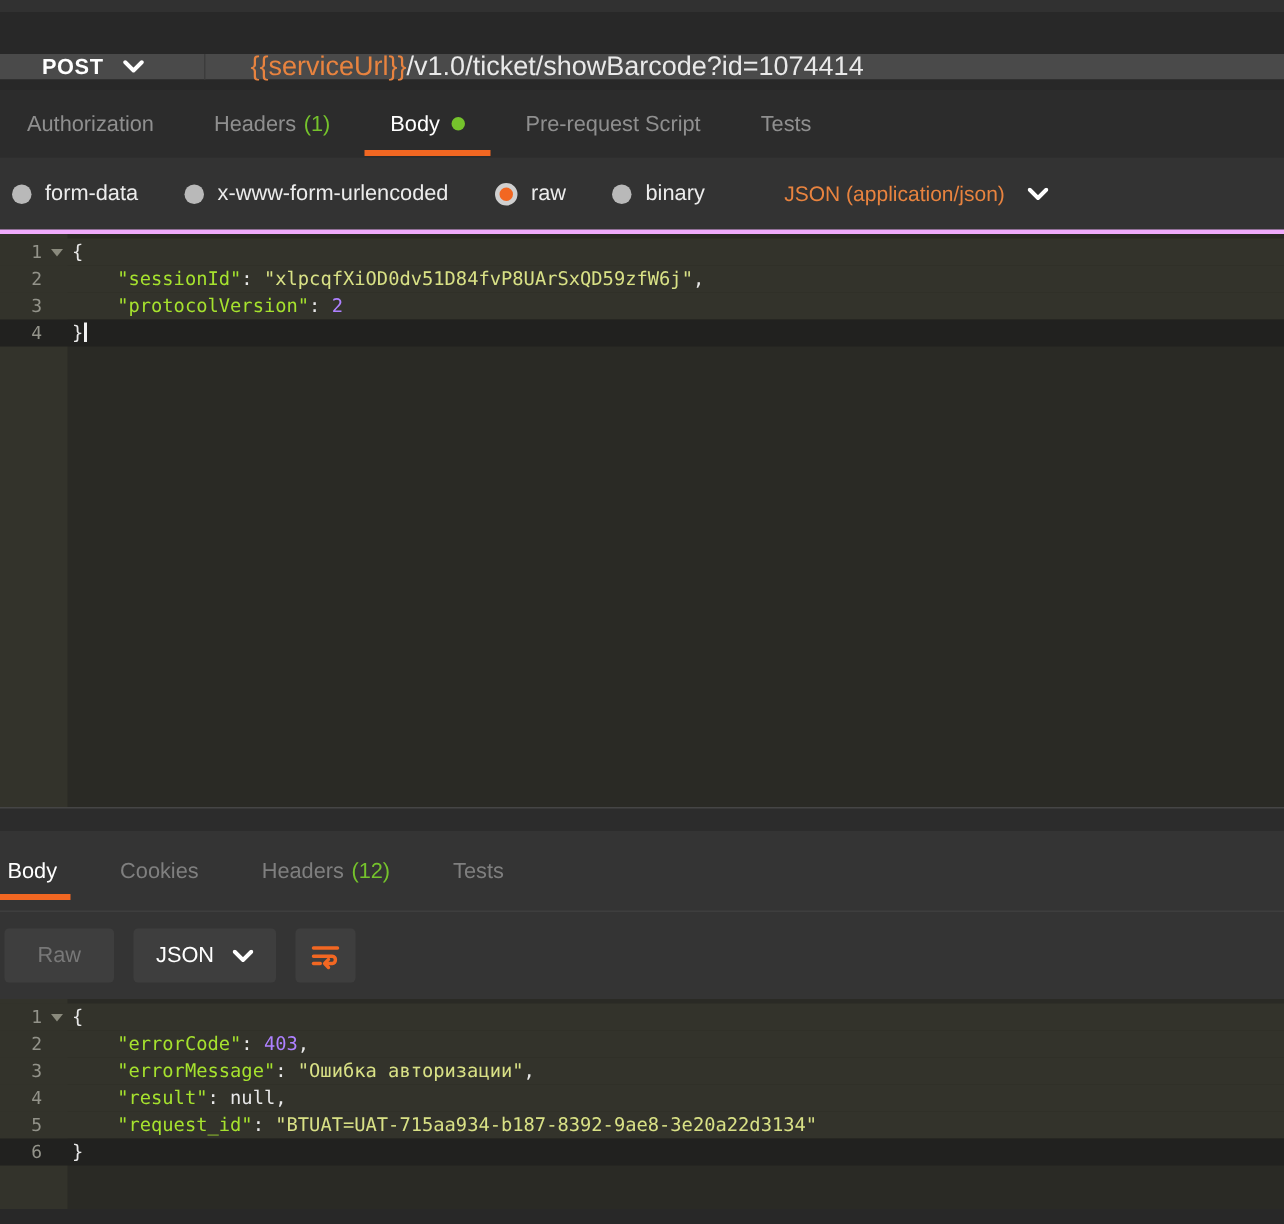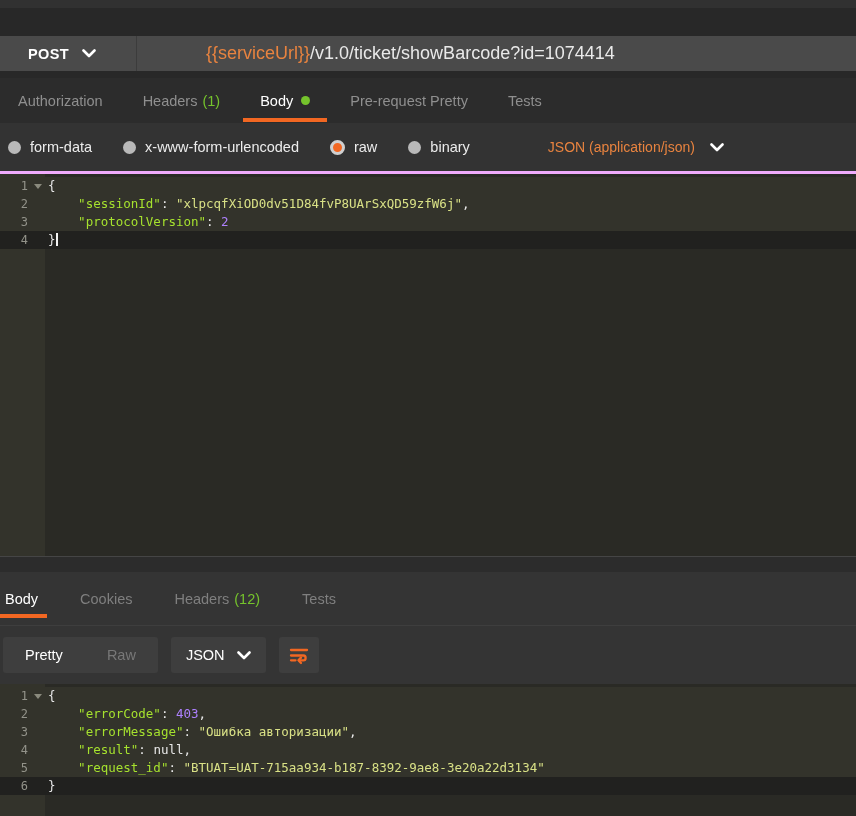--- a/index.html
+++ b/index.html
@@ -2,21 +2,21 @@
 <html><head>
 <meta charset="utf-8">
 <style>
   *{box-sizing:border-box;margin:0;padding:0;}
   html,body{width:856px;height:816px;overflow:hidden;}
   body{background:#282828;font-family:"Liberation Sans",sans-serif;}
 
   .chrome{height:8px;background:#313131;}
   .topstrip{height:28px;background:#282828;}
 
-  .urlbar{height:35px;background:#4a4a4a;display:flex;align-items:stretch;gap:39px;}
+  .urlbar{height:17px;background:#4a4a4a;display:flex;align-items:stretch;}
   .method{width:137px;display:flex;align-items:center;padding-left:28px;gap:13px;
           color:#fff;font-weight:bold;font-size:14.5px;letter-spacing:.4px;
           border-right:1px solid #3c3c3c;cursor:pointer;}
   .url{flex:1;display:flex;align-items:center;padding-left:30px;font-size:18px;color:#e9e9e9;white-space:nowrap;}
   .url .var{color:#e8833f;}
 
   .gap{height:7px;background:#282828;}
 
   .reqtabs{height:45px;background:#2c2c2c;display:flex;align-items:stretch;padding-left:18px;}
   .tab{position:relative;display:flex;align-items:center;margin-right:40px;
@@ -25,21 +25,21 @@
   .tab.active{color:#fff;}
   .tab .dot{width:9px;height:9px;border-radius:50%;background:#75c32c;margin-left:8px;}
   .tab.active::after{content:"";position:absolute;left:-17px;right:-17px;bottom:1px;height:4px;background:#f26722;}
 
   .bodytype{height:51px;background:#333333;display:flex;align-items:center;padding-left:8px;
             border-bottom:3px solid #f0abfc;}
   .radio{display:flex;align-items:center;margin-right:31px;cursor:pointer;}
   .rdot{width:13px;height:13px;border-radius:50%;background:#b9b9b9;margin-right:9px;flex:0 0 auto;}
   .radio.sel .rdot{width:15px;height:15px;border:3px solid #d0d0d0;background:#f26722;}
   .radio .lbl{color:#ececec;font-size:14.5px;white-space:nowrap;}
-  .ctype{margin-left:47px;display:flex;align-items:center;gap:15px;color:#e8833f;font-size:14px;cursor:pointer;}
+  .ctype{margin-left:22px;display:flex;align-items:center;gap:15px;color:#e8833f;font-size:14px;cursor:pointer;}
 
   .editor{position:relative;background:#2a2a25;overflow:hidden;}
   .editor .gutterbg{position:absolute;left:0;top:0;bottom:0;width:45px;background:#33332b;}
   .editor .lines{position:relative;padding-top:3px;}
   #req-editor{height:382px;}
   #resp-editor{height:140px;}
   .crow{display:flex;height:18px;}
   .crow.sel{background:#33332b;}
   .crow.active{background:#21211f;}
   .gcell{flex:0 0 45px;position:relative;font:12px "DejaVu Sans Mono",monospace;color:#93938a;}
@@ -100,21 +100,21 @@
     </div>
     <div class="tab">
       <span>Headers</span>
       <span class="cnt">(1)</span>
     </div>
     <div class="tab active">
       <span>Body</span>
       <span class="dot"></span>
     </div>
     <div class="tab">
-      <span>Pre-request Pretty</span>
+      <span>Pre-request Script</span>
     </div>
     <div class="tab">
       <span>Tests</span>
     </div>
   </div>
 
 <div class="bodytype">
   <div id="radios" style="display:flex;align-items:center;">
       <div class="radio">
         <span class="rdot"></span>
@@ -186,23 +186,20 @@
         <span>Headers</span>
         <span class="cnt">(12)</span>
       </div>
       <div class="rtab">
         <span>Tests</span>
       </div>
     </div>
 
   <div class="prettyrow">
     <div class="segment" id="modes">
-        <div class="mode active">
-          <span>Pretty</span>
-        </div>
         <div class="mode">
           <span>Raw</span>
         </div>
       </div>
     <div class="fmtbtn">
       <span>JSON</span>
       <svg width="14" height="9" viewBox="0 0 14 9">
         <polyline points="1.5,1.5 7,7 12.5,1.5" fill="none" stroke="#ffffff" stroke-width="2.6" stroke-linecap="round" stroke-linejoin="round"></polyline>
       </svg>
     </div>

